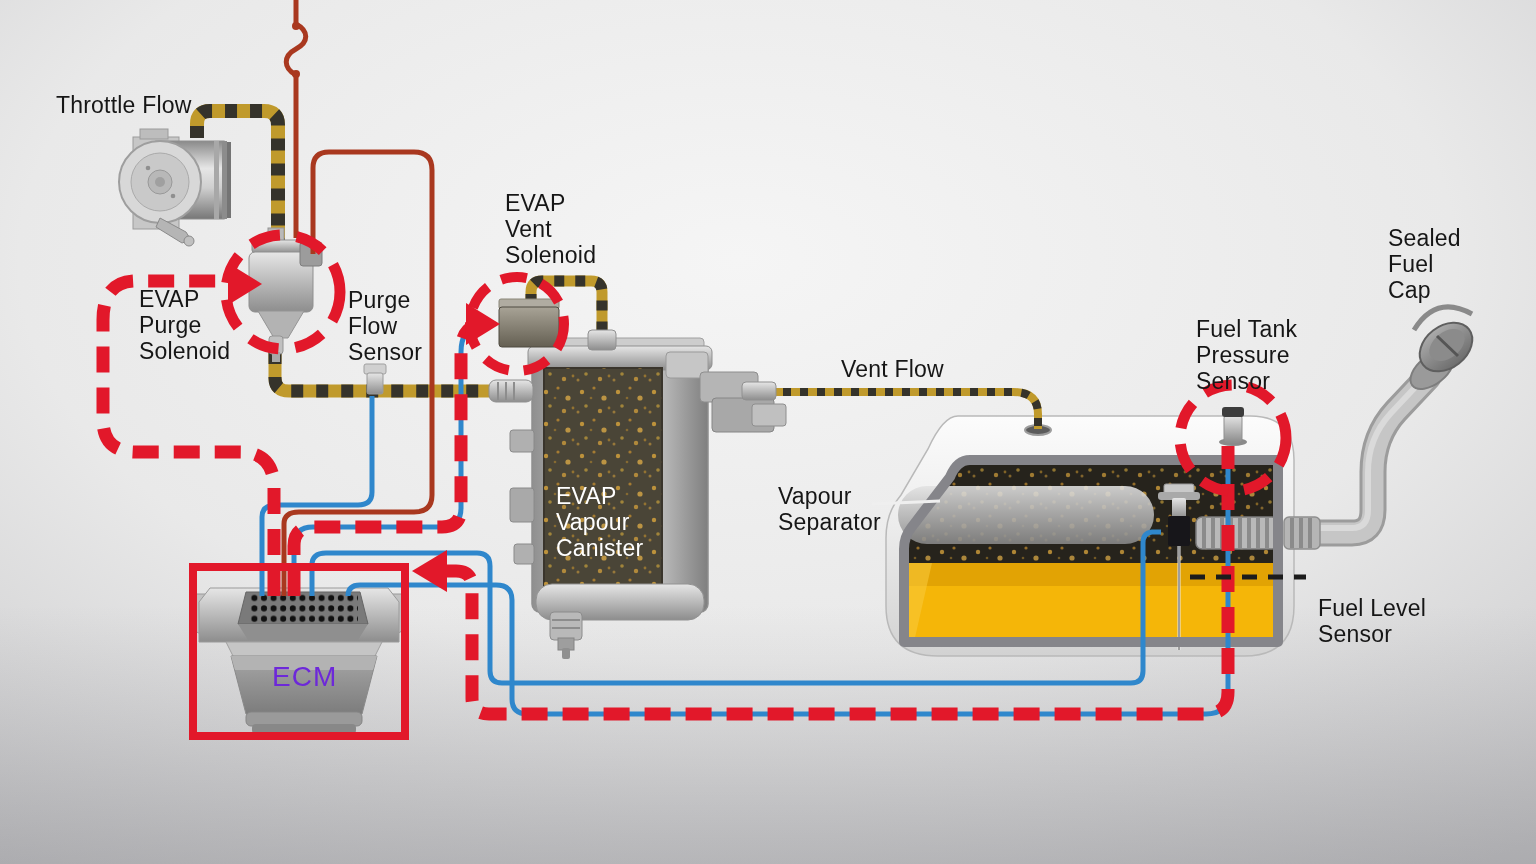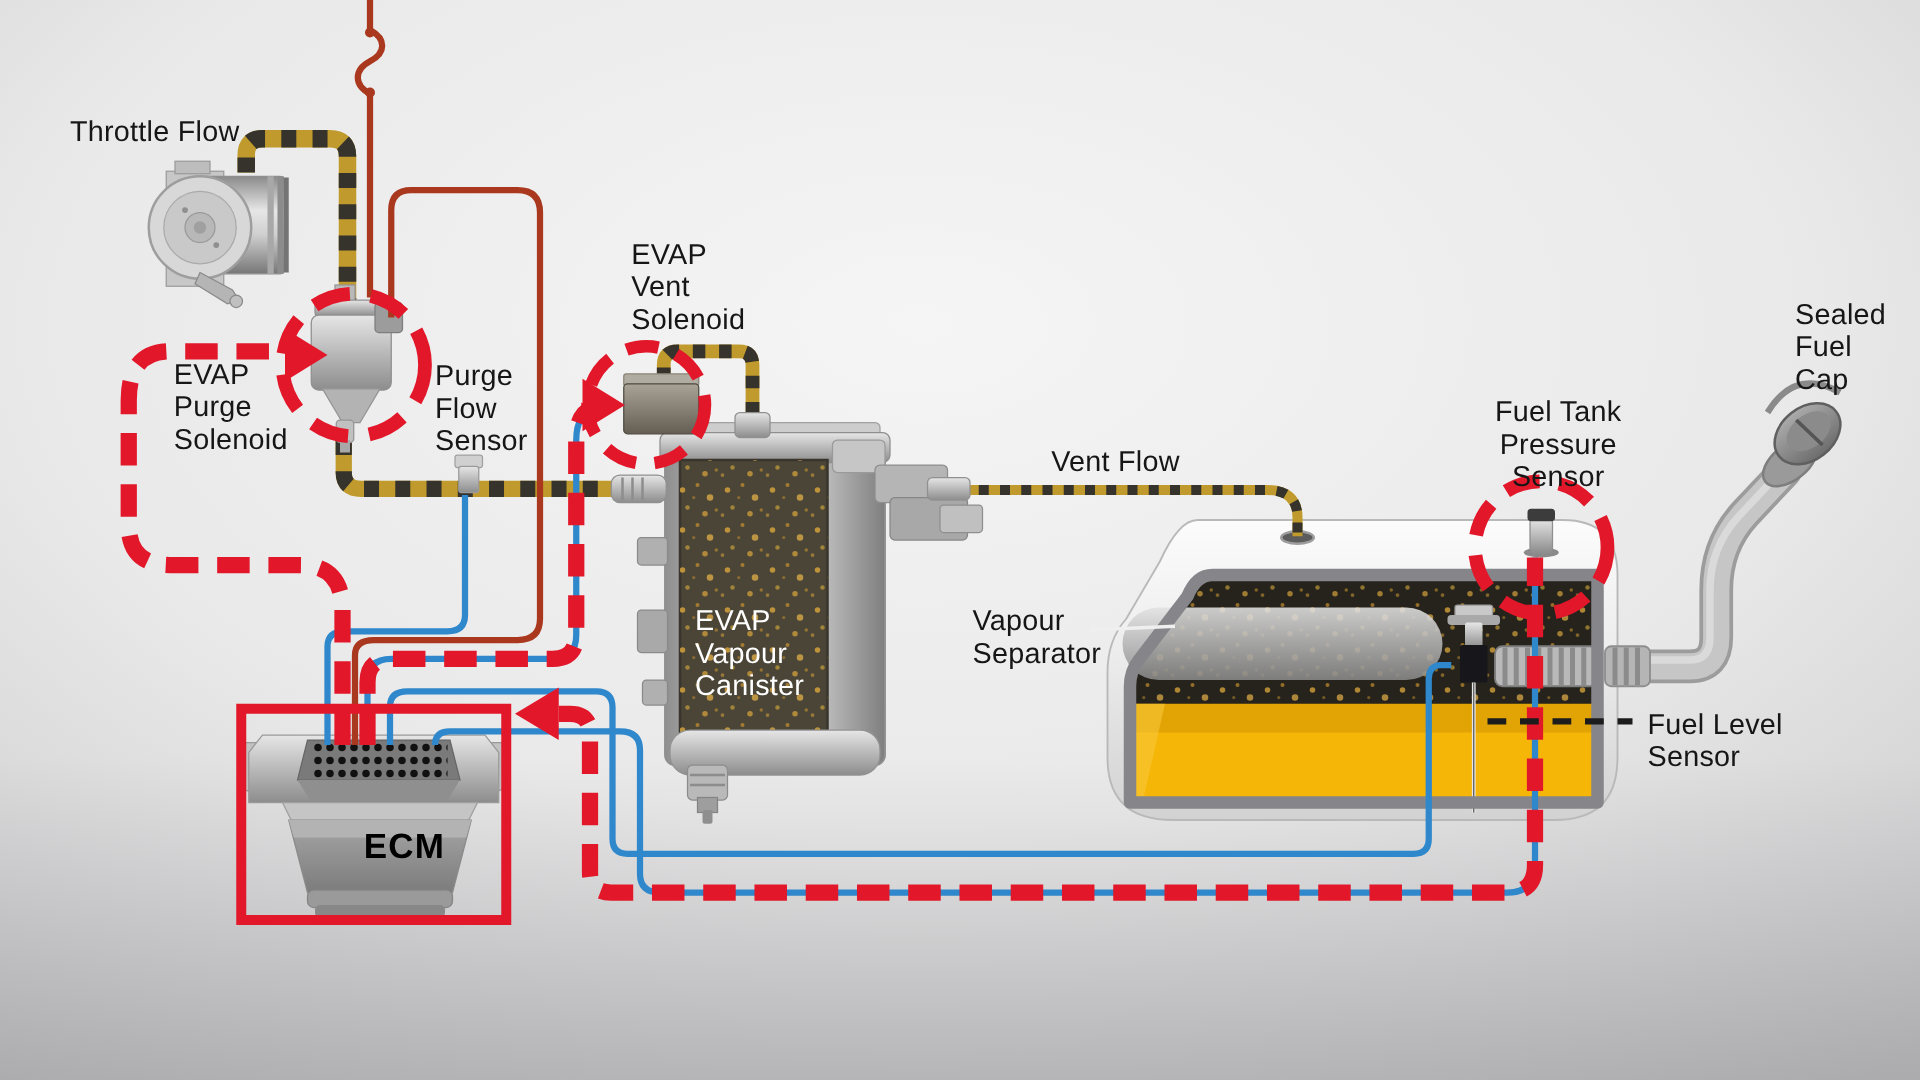--- a/index.html
+++ b/index.html
@@ -2,22 +2,22 @@
 <html><head>
 <meta charset="utf-8">
 <style>
   html,body{margin:0;padding:0;background:#cfcfcf;}
   .stage{position:relative;width:1536px;height:864px;overflow:hidden;
          font-family:"Liberation Sans", sans-serif;}
   .stage svg{position:absolute;left:0;top:0;}
   .lbl{position:absolute;white-space:pre;font-size:23px;line-height:26px;
        color:#161616;letter-spacing:0.2px;}
   .lbl-white{color:#ffffff;}
-  .lbl-ecm{position:absolute;font-size:28px;font-weight:bold;color:#000000;
-           letter-spacing:1px;margin-left:19px;}
+  .lbl-ecm{position:absolute;font-size:28px;font-weight:normal;color:#6d28d9;
+           letter-spacing:1px;}
   .title{position:absolute;left:1010px;top:80px;font-size:57px;color:#1a66a8;}
   .title .b{font-weight:bold;}
   .title .r{font-weight:400;margin-left:15px;}
 </style>
 </head>
 <body>
 
 <div class="stage">
 <svg width="1536" height="864" viewBox="0 0 1536 864">
   <defs>
@@ -293,22 +293,22 @@
 Sensor</div>
 <div class="lbl" style="left:505px;top:190px;">EVAP
 Vent
 Solenoid</div>
 <div class="lbl lbl-white" style="left:556px;top:483px;">EVAP
 Vapour
 Canister</div>
 <div class="lbl" style="left:841px;top:356px;">Vent Flow</div>
 <div class="lbl" style="left:778px;top:483px;">Vapour
 Separator</div>
-<div class="lbl" style="left:1196px;top:316px;text-align:center;">Fuel Tank
+<div class="lbl" style="left:1196px;top:316px;">Fuel Tank
 Pressure
 Sensor</div>
-<div class="lbl" style="left:1388px;top:238px;margin-left:48px;">Sealed
+<div class="lbl" style="left:1388px;top:225px;">Sealed
 Fuel
 Cap</div>
-<div class="lbl" style="left:1318px;top:566px;">Fuel Level
+<div class="lbl" style="left:1318px;top:595px;">Fuel Level
 Sensor</div>
 <div class="lbl-ecm" style="left:272px;top:661px;">ECM</div>
 </div>
 
 </body></html>

